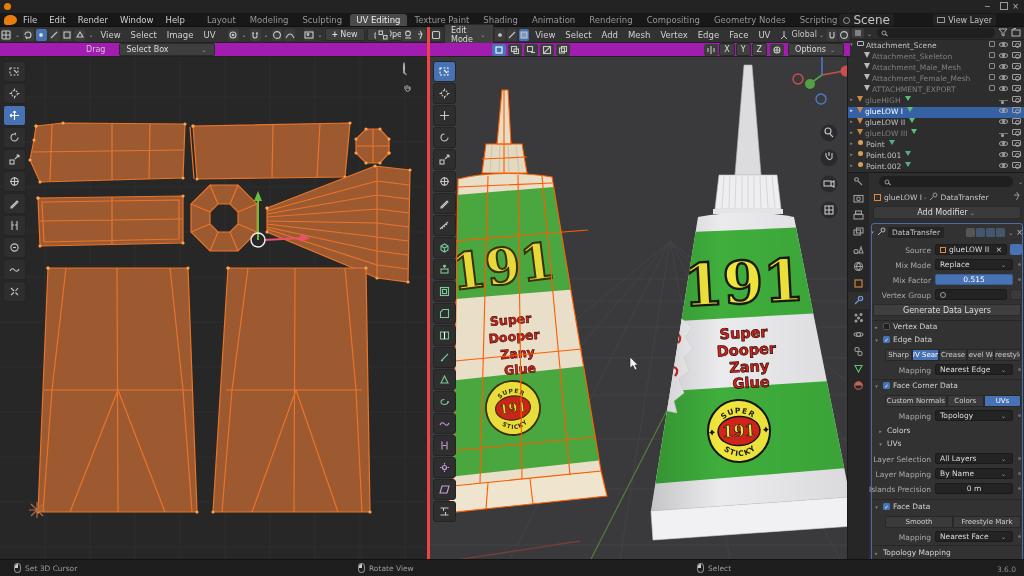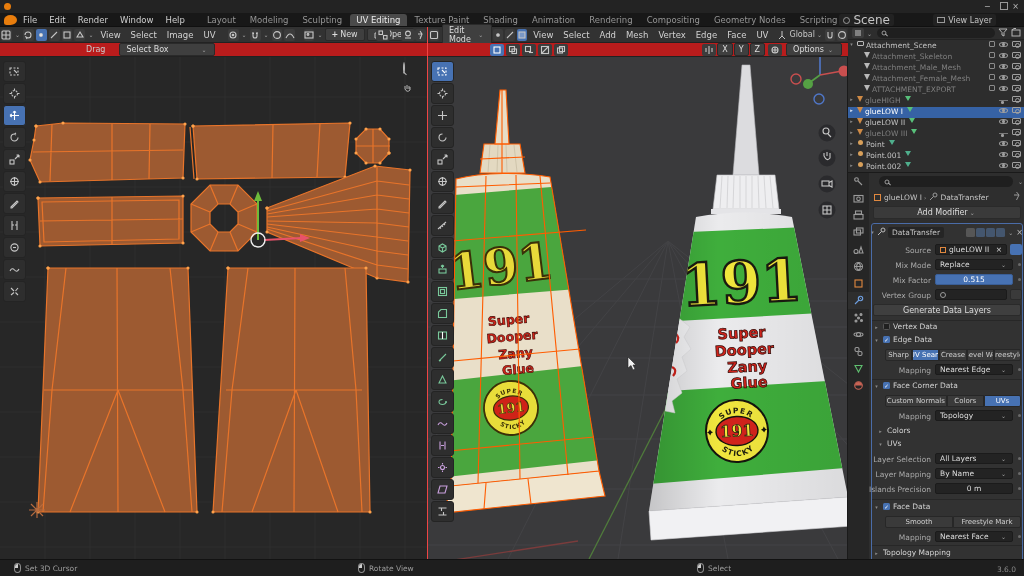--- a/index.html
+++ b/index.html
@@ -11,21 +11,21 @@
 .t{white-space:nowrap}
 
 #titlebar{left:0;top:0;width:1024px;height:13px;background:#232323;color:#9f9f9f;font-size:7.5px}
 #topbar{left:0;top:13px;width:1024px;height:14px;background:#181818;border-bottom:1px solid #101010}
 .mi{padding:0 6px;height:100%;display:flex;align-items:center;color:#cfcfcf;font-size:8.5px}
 .ws{padding:1px 6px;margin-right:2px;color:#959595;font-size:8.5px;border-radius:3px 3px 0 0}
 .ws.on{background:#4a4a4a;color:#eaeaea}
 .winbtn{width:13px;height:9px;display:flex;align-items:center;justify-content:center;color:#bbb;font-size:8px}
 
 .ehdr{background:#323232;border-bottom:1px solid #222;height:16px}
-.trow{background:#b91c1c;border-bottom:1px solid #222;height:14px}
+.trow{background:#a21caf;border-bottom:1px solid #222;height:14px}
 .menu8{padding:0 5px;color:#d2d2d2;font-size:8.5px}
 .ib{width:14px;height:12px;border-radius:2px;background:#3c3c3c;margin:0 1px;display:flex;align-items:center;justify-content:center}
 .ib.on{background:#4772b3}
 .ib svg,.tb svg{stroke:#c6c6c6;fill:none;stroke-width:1.1}
 .chev{color:#a5a5a5;font-size:6px;padding:0 2px}
 .btn{background:#3f3f3f;border:1px solid #2a2a2a;border-radius:2px;padding:1px 6px;color:#ddd;font-size:8px}
 
 .tb{width:23px;height:21px;background:#2e2e2e;border:1px solid #242424;border-radius:3px;margin-bottom:1px;display:flex;align-items:center;justify-content:center}
 .tb.on{background:#4772b3}
 
@@ -341,21 +341,21 @@
           </svg>
         </div>
     </div>
 
     <div class="a" style="left:403px;top:36px"><span class="mag"></span></div>
     <div class="a" style="left:402px;top:56px"><svg width="11" height="11">
           <path d="M3,6 V3 M5,6 V2 M7,6 V3 M3,6 Q5,10 8,7 L8,4" stroke="#b5b5b5" fill="none"></path>
         </svg></div>
   </div>
 
-  <div class="a" style="left:427px;top:27px;width:420px;height:532px;background:#3a3a3c;border-left:1px solid #ef4444">
+  <div class="a" style="left:427px;top:27px;width:420px;height:532px;background:#3a3a3c;border-left:3px solid #ef4444">
 
     <div class="f ehdr" style="width:420px;position:relative;z-index:5">
       <span class="ib">
           <svg width="10" height="10">
             <rect x="1.5" y="1.5" width="7" height="7" rx="1"></rect>
           </svg>
         </span>
       <span class="f btn" style="width:72px;justify-content:space-between;margin-left:2px">
         <span>Edit Mode</span>
         <span class="chev">⌄</span>

